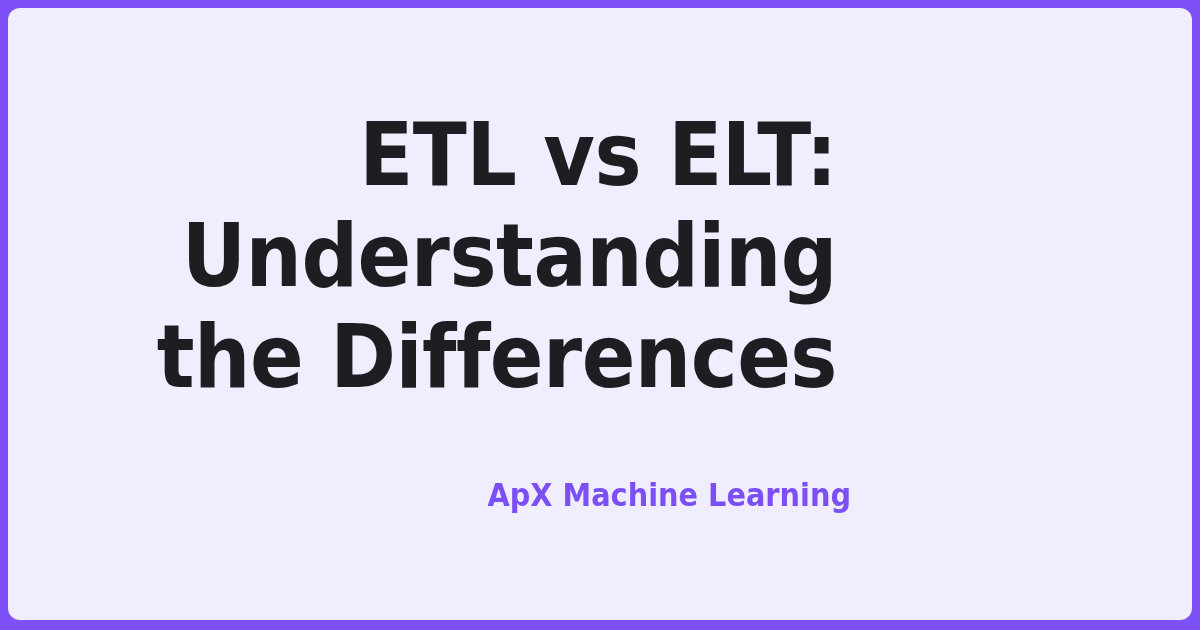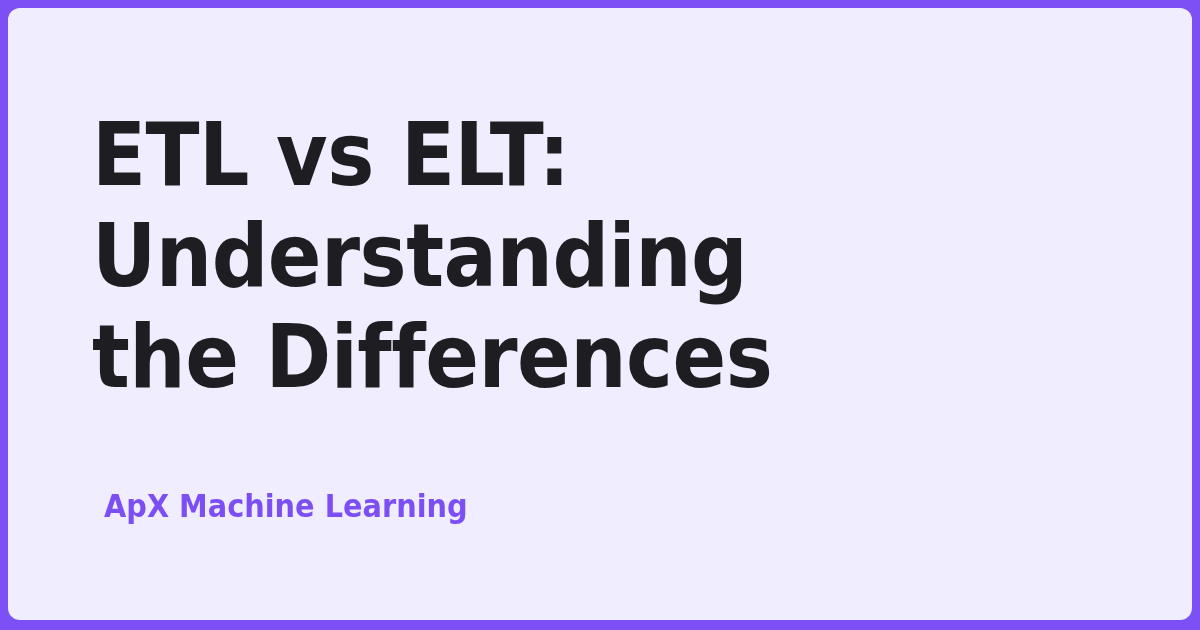--- a/index.html
+++ b/index.html
@@ -29,20 +29,21 @@
 
   
   .og-canvas {
     position: relative;
     box-sizing: border-box;
     width: 100%;
     height: 100%;
     background: #f0eefe;
     border-radius: 12px;
     overflow: hidden;
+    text-align: right;
   }
 
   
   .og-content {
     position: absolute;
     left: 84px;
     top: 96px;
     width: 760px;
   }
 
@@ -52,21 +53,21 @@
     font-weight: 700;
     font-size: 88px;
     line-height: 101px;
     letter-spacing: -0.5px;
     color: #1e1e22;
     max-width: 745px;
     word-wrap: break-word;
   }
 
   .og-subtitle {
-    margin: 12px;
+    margin: 1px;
     padding-top: 68px;
     font-family: "DejaVu Sans Condensed", "DejaVu Sans", sans-serif;
     font-weight: 700;
     font-size: 32px;
     line-height: 38px;
     letter-spacing: 0px;
     color: #7c4ff5;
   }
 </style>
 </head>

